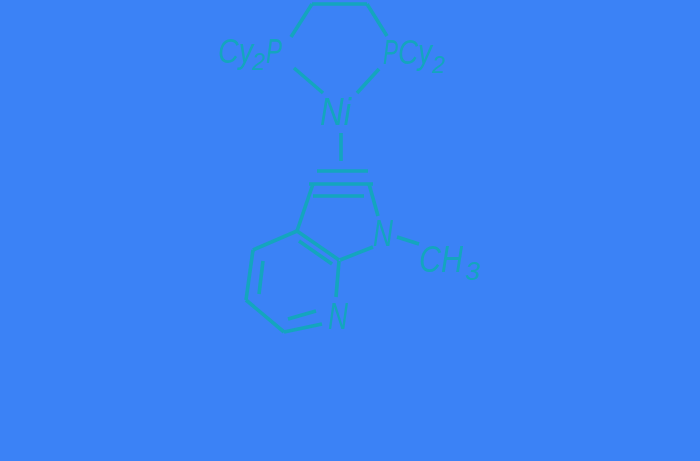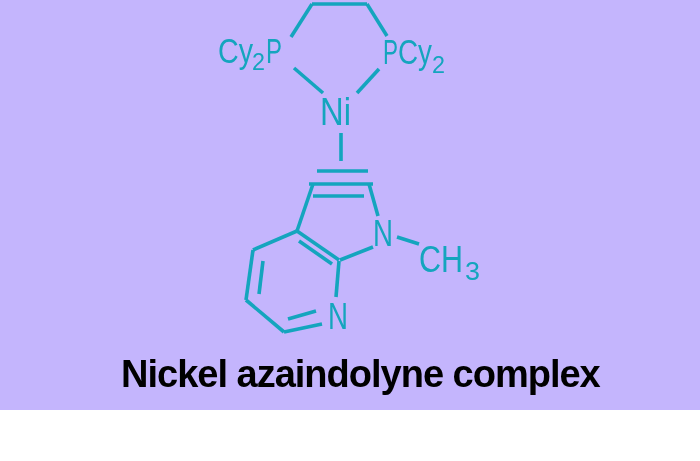--- a/index.html
+++ b/index.html
@@ -1,17 +1,17 @@
 <!DOCTYPE html>
 <html><head>
 <meta charset="utf-8">
 <style>
   html,body{margin:0;padding:0;}
   body{font-family:"Liberation Sans",sans-serif;background:#fff;}
-  .figure{position:relative;width:700px;height:410px;background:#c4b5fd;overflow:hidden;}
+  .figure{position:relative;width:700px;height:461px;background:#3b82f6;overflow:hidden;font-style:italic;}
   svg text{font-family:"Liberation Sans",sans-serif;}
   .caption-title{
     position:absolute;left:121px;top:355px;
     font-size:38px;font-weight:bold;color:#000;
     letter-spacing:-1px;line-height:1;white-space:nowrap;
   }
   .caption-legend{
     position:absolute;left:127px;top:424px;
     font-size:29px;font-weight:bold;color:#000;
     letter-spacing:-0.5px;line-height:1;white-space:nowrap;
@@ -69,14 +69,13 @@
 
       <text x="373" y="246" font-size="37" textLength="20" lengthAdjust="spacingAndGlyphs">N</text>
 
       <text x="328" y="329" font-size="37" textLength="20" lengthAdjust="spacingAndGlyphs">N</text>
 
       <text x="419" y="272" font-size="37" textLength="44" lengthAdjust="spacingAndGlyphs">CH</text>
       <text x="465" y="280" font-size="26" textLength="15" lengthAdjust="spacingAndGlyphs">3</text>
     </g>
   </svg>
 
-  <div class="caption-title">Nickel azaindolyne complex</div>
 </div>
 
 </body></html>

